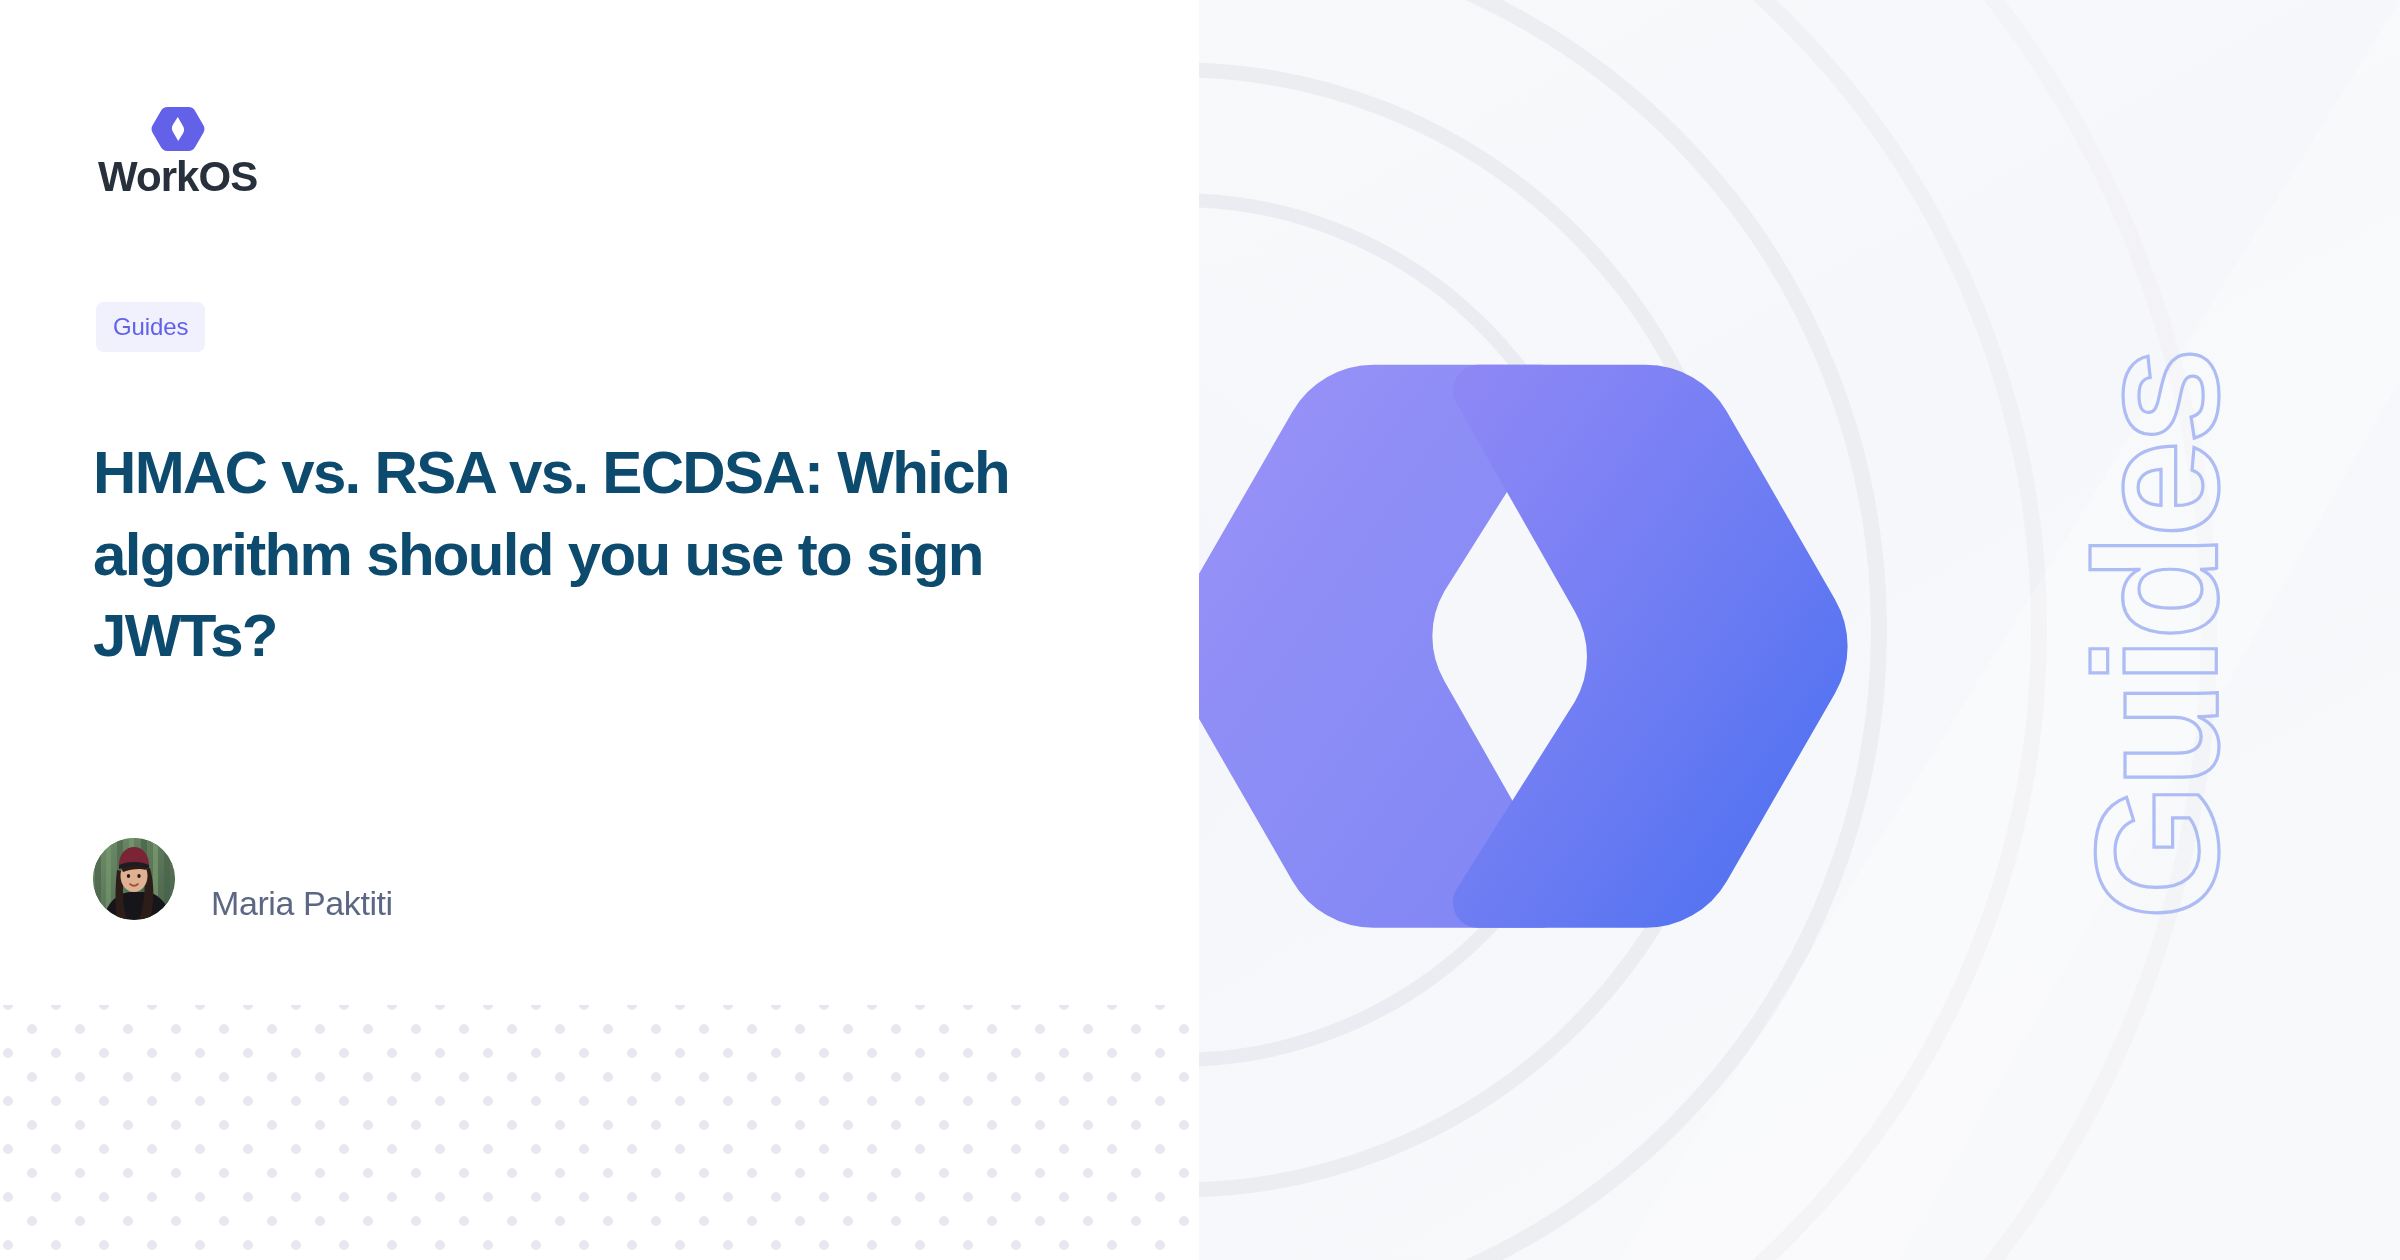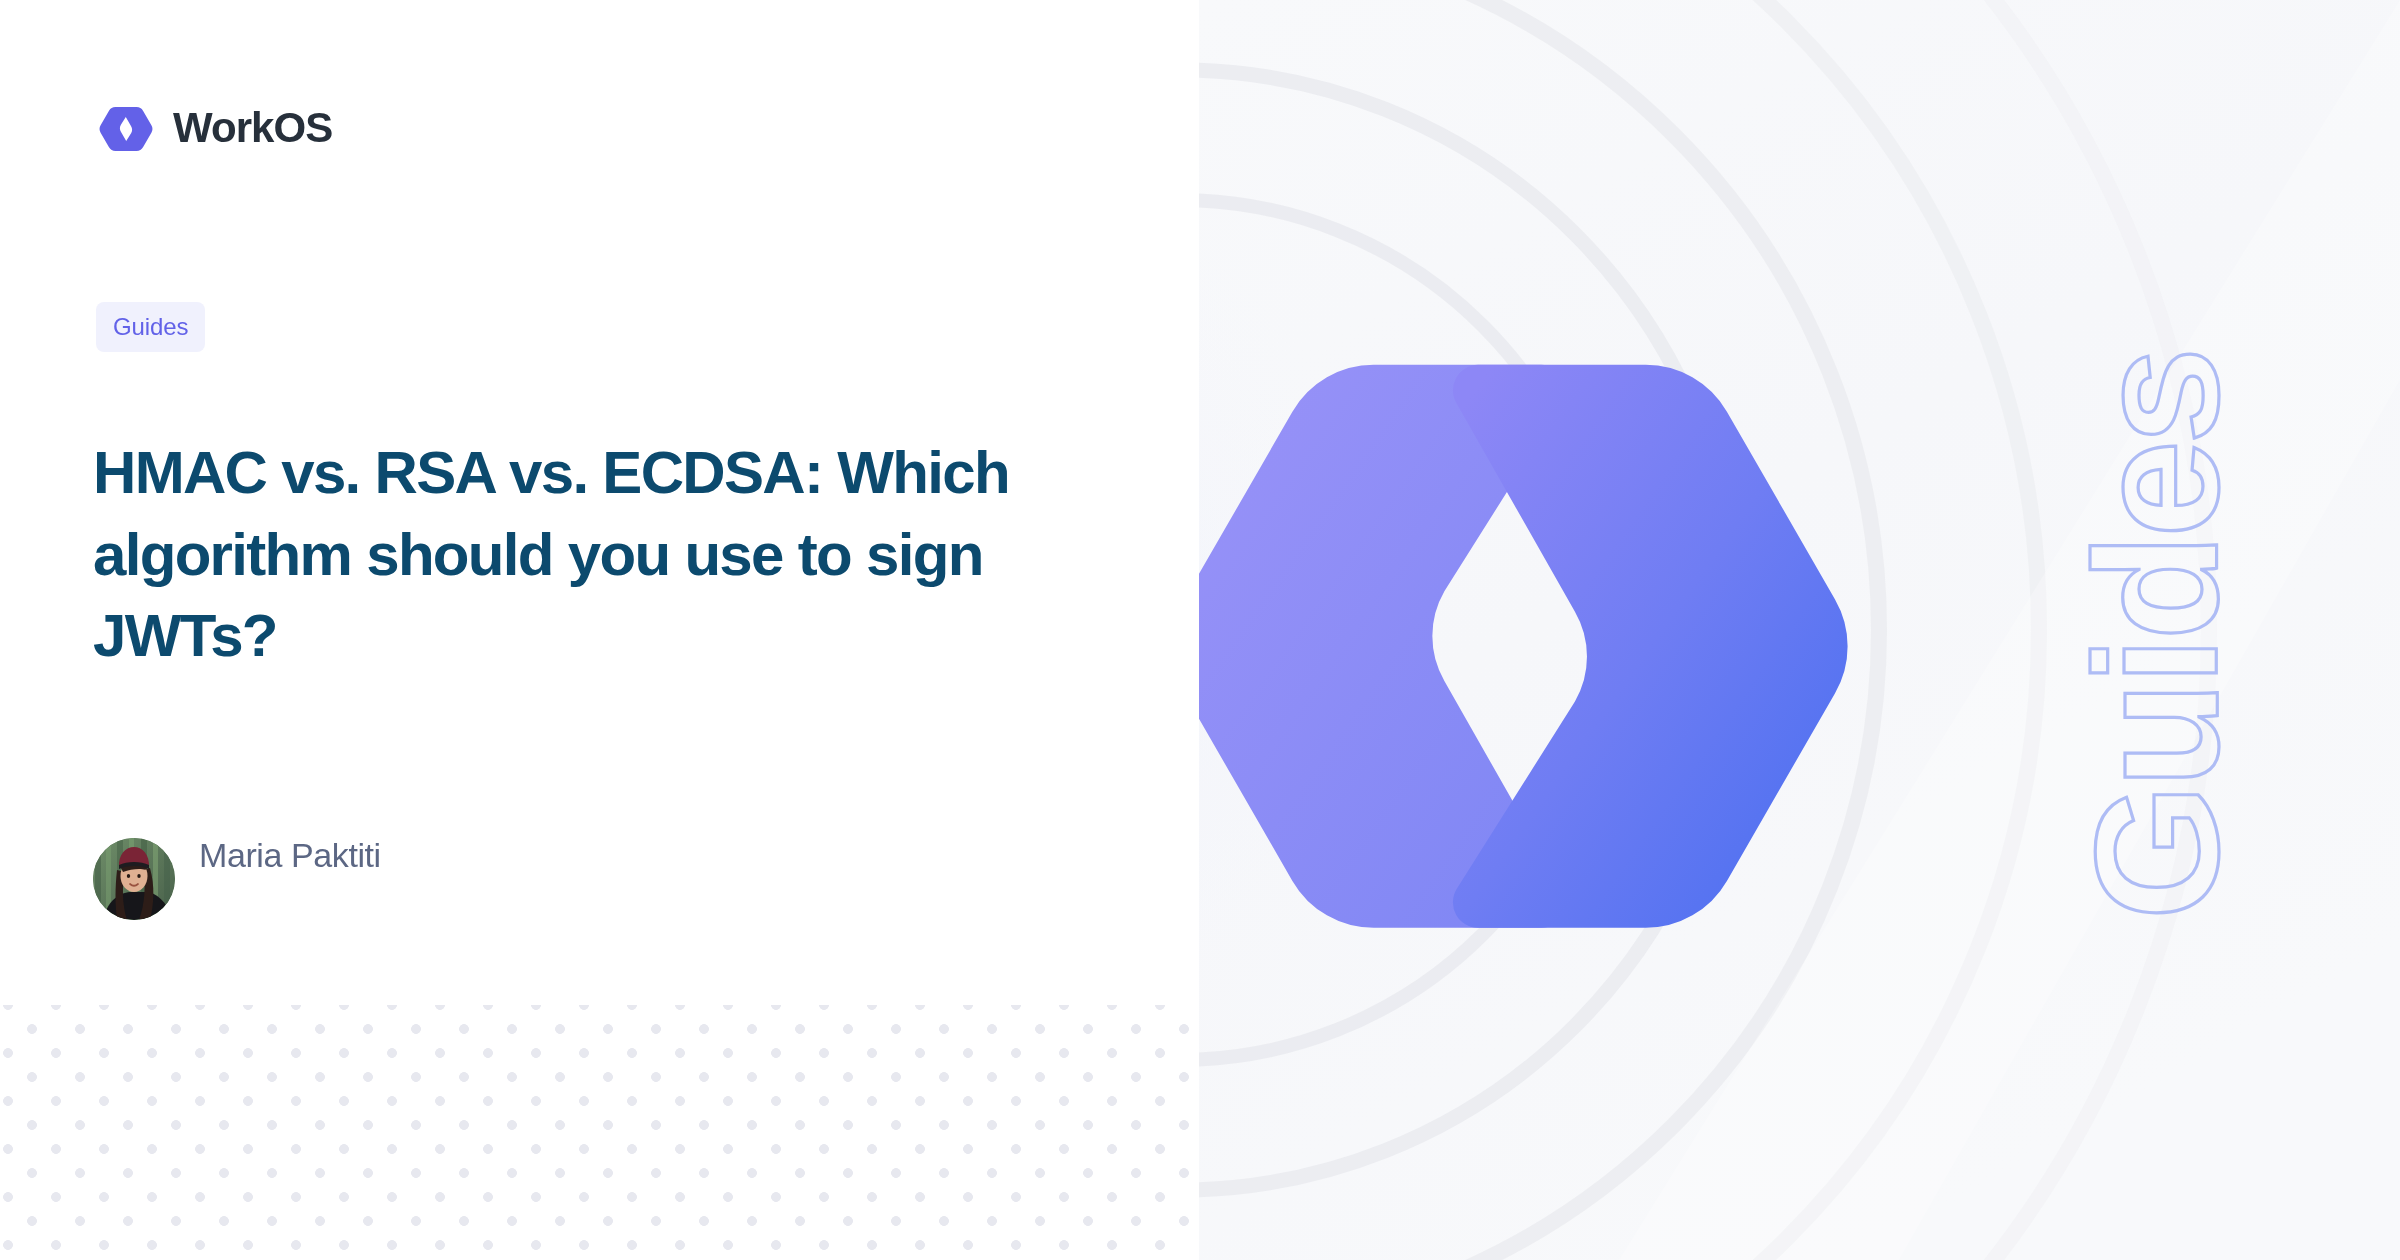--- a/index.html
+++ b/index.html
@@ -39,21 +39,21 @@
       radial-gradient(circle at 30px 30px, #E7E8EF 4.6px, transparent 5.2px);
     background-size:48px 48px, 48px 48px;
     background-position:26px 18px, 26px 18px;
     pointer-events:none;
   }
 
   
   .logo-lockup {
     position:absolute;
     left:98px; top:100px;
-    display:flex; align-items:center; gap:19px;
+    display:flex; align-items:center; flex-direction:column;
   }
   .logo-mark { width:56px; height:56px; display:block; flex:0 0 56px; }
   .logo-word {
     font-size:42px;
     font-weight:700;
     letter-spacing:-0.022em;
     color:#27303B;
     line-height:1;
     white-space:nowrap;
   }
@@ -84,21 +84,21 @@
     font-weight:700;
     line-height:1.36;
     letter-spacing:-0.028em;
     color:#0c4a6e;
   }
 
   
   .author-row {
     position:absolute;
     left:93px; top:838px;
-    display:flex; align-items:flex-start; gap:24px;
+    display:flex; align-items:flex-end; gap:36px;
   }
   .avatar {
     width:82px; height:82px;
     border-radius:50%;
     overflow:hidden;
     flex:0 0 82px;
     position:relative;
     background:#5c7a58;
   }
   .avatar svg { display:block; width:82px; height:82px; }

